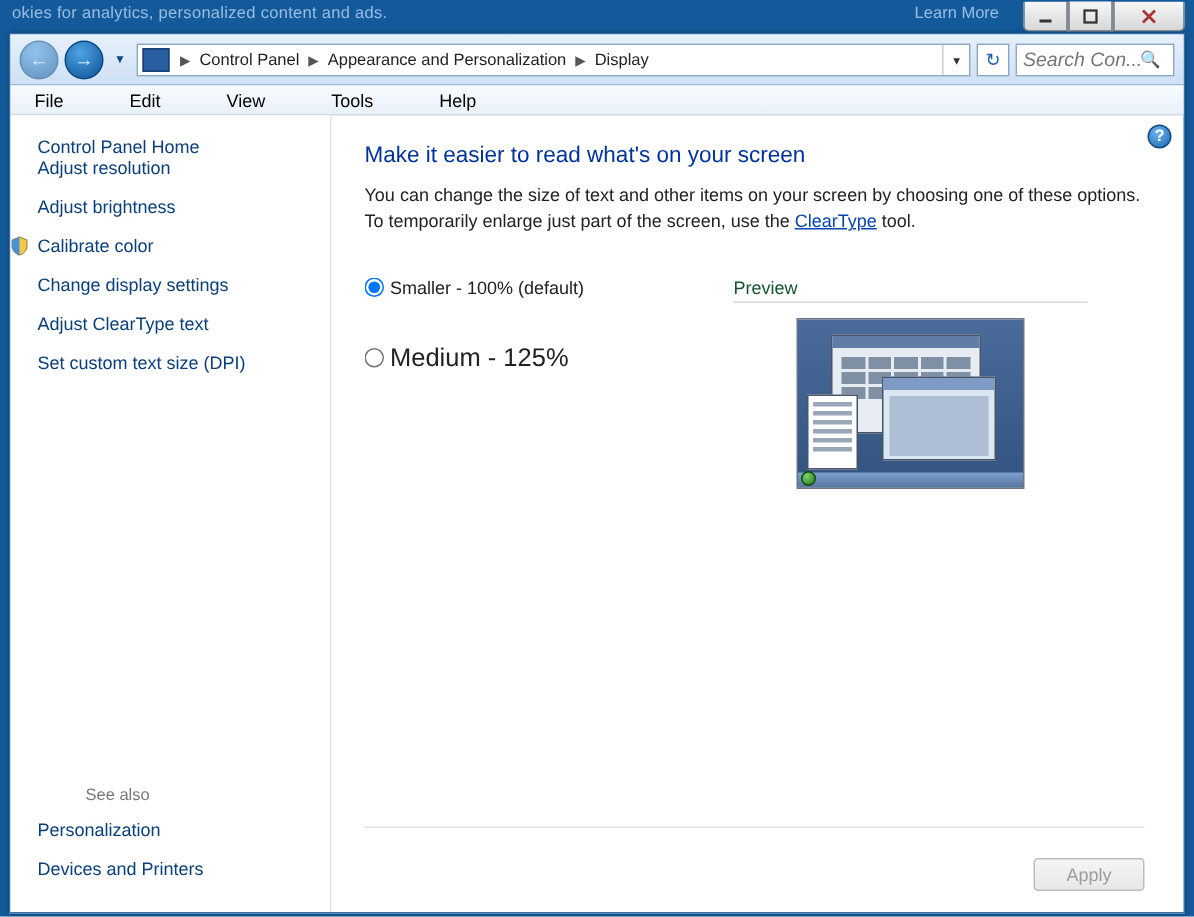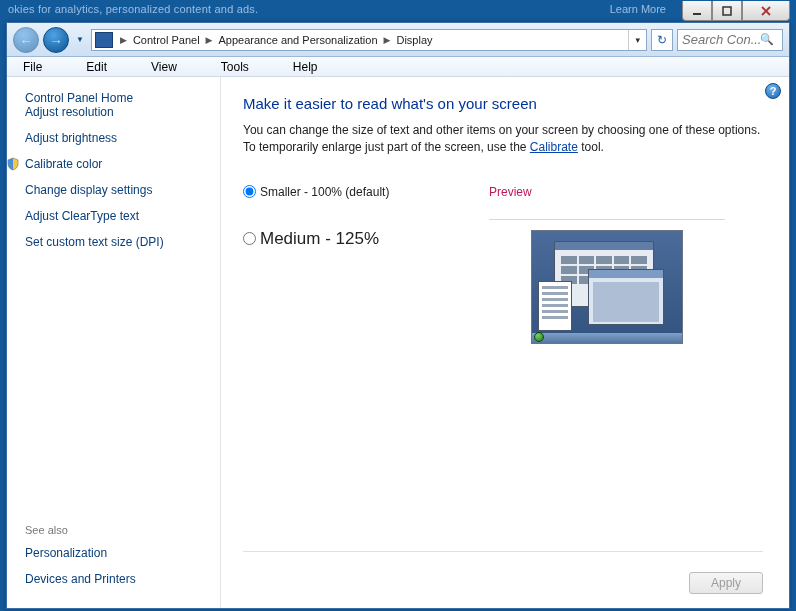--- a/index.html
+++ b/index.html
@@ -30,36 +30,36 @@
 
 .menubar { height:20px; background:linear-gradient(#f7fbff,#eaf1fa); border-bottom:1px solid #d0dae6; display:flex; align-items:center; padding:0 6px; font-size:12px;gap:24px; }
 .menubar span { padding:2px 10px; cursor:pointer; }
 
 .body { display:flex; height: calc(100% - 54px); }
 .sidebar { width:214px; background:#fff; padding:14px 10px 10px 18px; font-size:12px; display:flex; flex-direction:column; border-right: 1px solid #e5e5e5;}
 .sidebar .home { color:#0a3f7a; font-size:12px; cursor:pointer; }
 .sidebar .linkitem { color:#0a3f7a; margin-bottom:12px; cursor:pointer; display:flex; align-items:center; gap:5px; }
 .sidebar .linkitem .shield { width:14px; height:14px; display:inline-block; }
 .sidebar .spacer { flex:1; }
-.sidebar .seealso { color:#777; font-size:11px; margin-bottom:10px; }
+.sidebar .seealso { color:#777; font-size:11px; margin-bottom:10px;margin-left:32px; }
 
 .main { flex:1; padding:18px 26px 14px 22px; position:relative; }
 .helpbtn { position:absolute; top:6px; right:8px; width:16px; height:16px; border-radius:50%; background:radial-gradient(circle at 40% 30%,#6fb6ef,#1a67b3); color:#fff; font-size:11px; font-weight:bold; display:flex; align-items:center; justify-content:center; cursor:pointer; border:1px solid #0f4a84;}
 .main h1 { color:#003399; font-size:15px; font-weight:400; margin-bottom:10px; }
 .main p.desc { font-size:12px; color:#222; line-height:1.45; margin-bottom:28px; max-width:520px; }
 .main p.desc a { color:#0645ad; text-decoration:underline; cursor:pointer; }
 
 .options { display:flex; gap:26px; }
 .optcol { width:220px; }
 .radioitem { display:flex; align-items:center; gap:4px; margin-bottom:30px; font-size:12px; color:#222; cursor:pointer; }
 .radioitem.large { font-size:17px; color:#222; }
 .radioitem input { cursor:pointer; }
 
 .previewcol { }
-.previewlabel { font-size:12px; color:#be185d; border-bottom:1px solid #d8d8d8; padding-bottom:20px; width:236px; margin-bottom:10px; }
+.previewlabel { font-size:12px; color:#14532d; border-bottom:1px solid #d8d8d8; padding-bottom:2px; width:236px; margin-bottom:10px; }
 .previewbox { width:152px; height:114px; margin-left:42px; border:1px solid #6b7583; background:linear-gradient(#4b6b9a,#32537f); position:relative; overflow:hidden; }
 .pv-win1 { position:absolute; left:22px; top:10px; width:100px; height:66px; background:#e7ecf3; border:1px solid #4a5568; }
 .pv-win1-titlebar{height:8px;background:#5f7da7;}
 .pv-grid { display:grid; grid-template-columns:repeat(5,1fr); gap:2px; padding:6px; }
 .pv-grid div { height:8px; background:#7f8fa4; }
 .pv-win2 { position:absolute; left:56px; top:38px; width:76px; height:56px; background:#dbe6f3; border:1px solid #4a5568; }
 .pv-win2-titlebar{height:8px;background:#7d9bc4;}
 .pv-win2-body{height:40px; margin:4px; background:#aebfd5;}
 .pv-win3 { position:absolute; left:6px; top:50px; width:34px; height:50px; background:#fff; border:1px solid #4a5568; padding:4px 3px;}
 .pv-win3 div { height:3px; background:#9aa7b8; margin-bottom:3px;}
@@ -163,21 +163,21 @@
       <div id="seealso-links">
           <div class="linkitem">Personalization</div>
           <div class="linkitem">Devices and Printers</div>
         </div>
     </div>
 
     <div class="main">
       <div class="helpbtn">?</div>
       <h1>Make it easier to read what's on your screen</h1>
       <p class="desc">
-        <span>You can change the size of text and other items on your screen by choosing one of these options. To temporarily enlarge just part of the screen, use the </span><a>Calibrate</a><span> tool.</span>
+        <span>You can change the size of text and other items on your screen by choosing one of these options. To temporarily enlarge just part of the screen, use the </span><a>ClearType</a><span> tool.</span>
       </p>
 
       <div class="options">
         <div class="optcol" id="optcol">
             <label class="radioitem">
               <input type="radio" name="textsize" checked="" style="">
               <span>Smaller - 100% (default)</span>
             </label>
             <label class="radioitem large">
               <input type="radio" name="textsize" style="">

